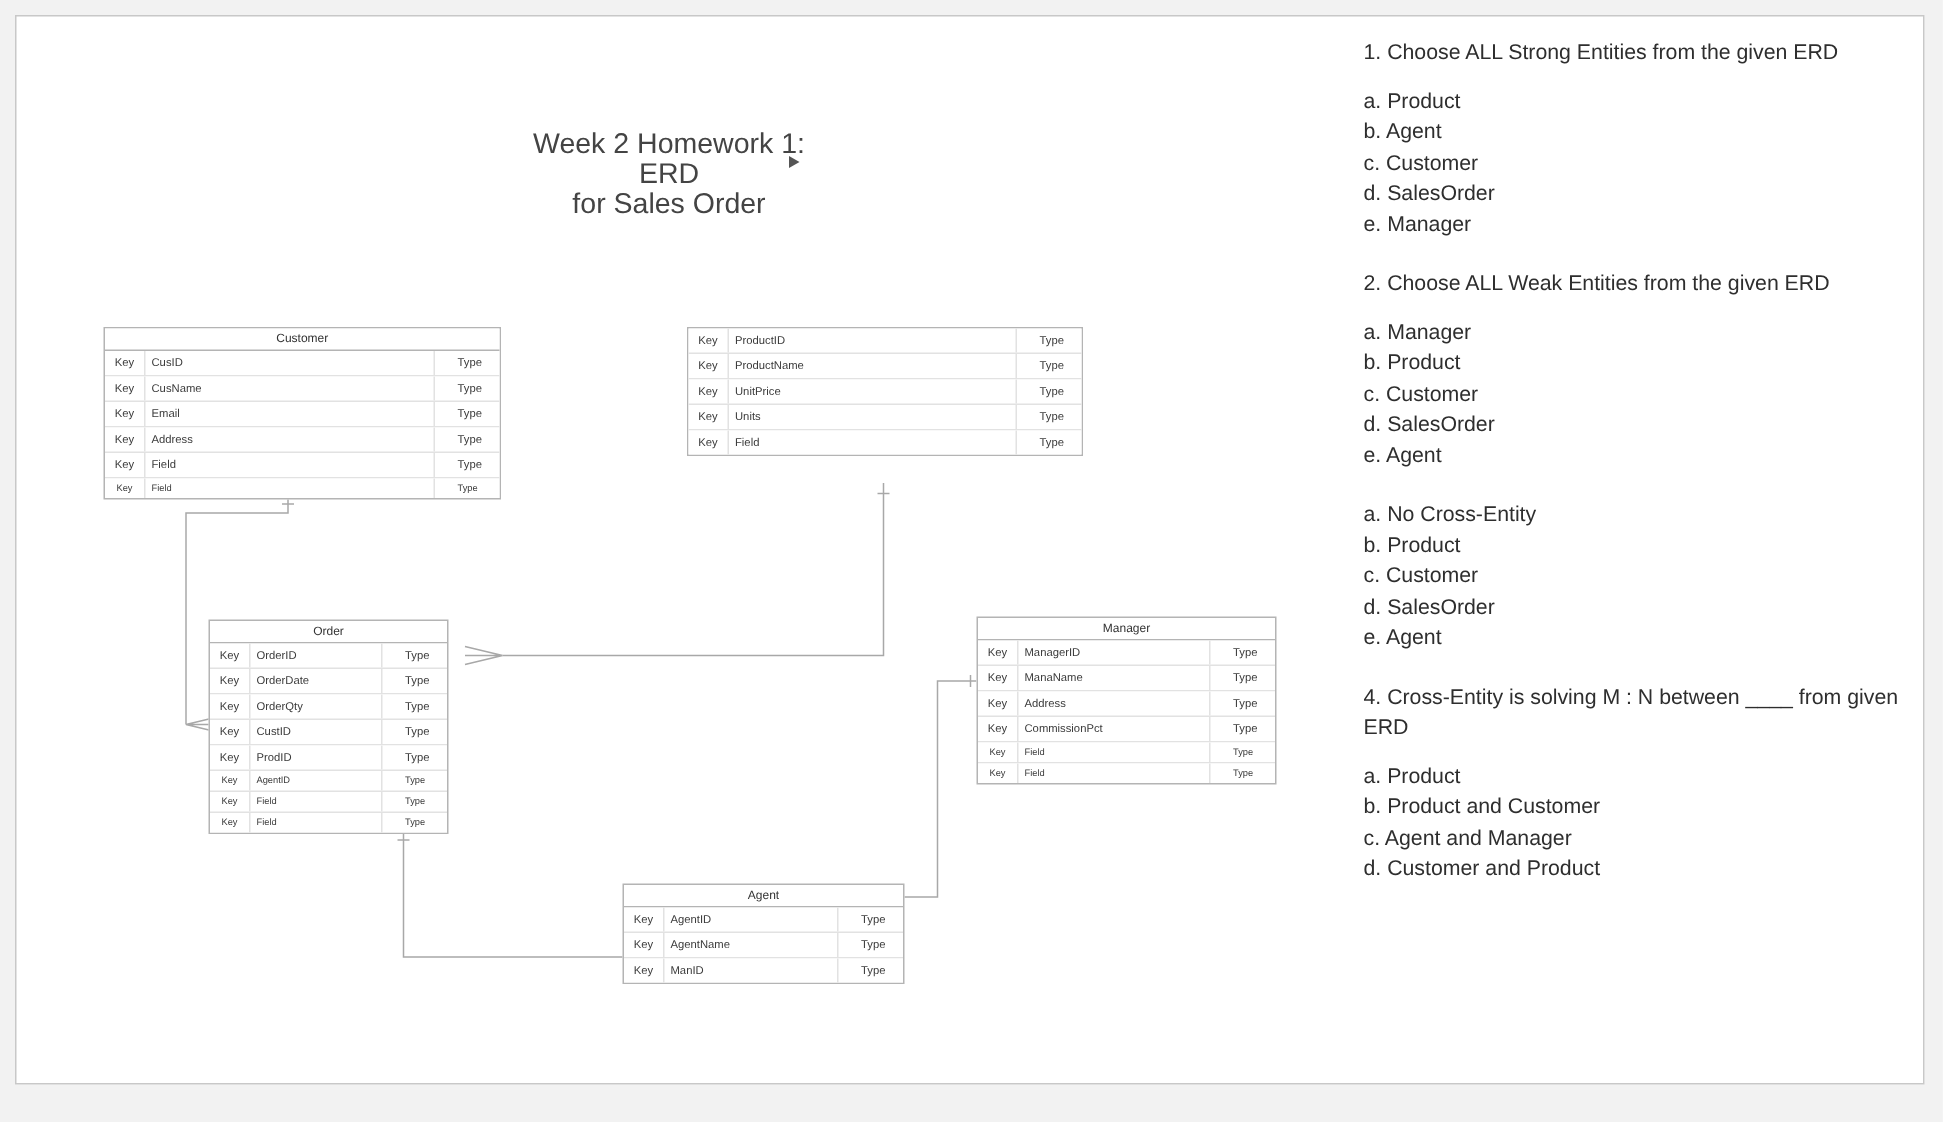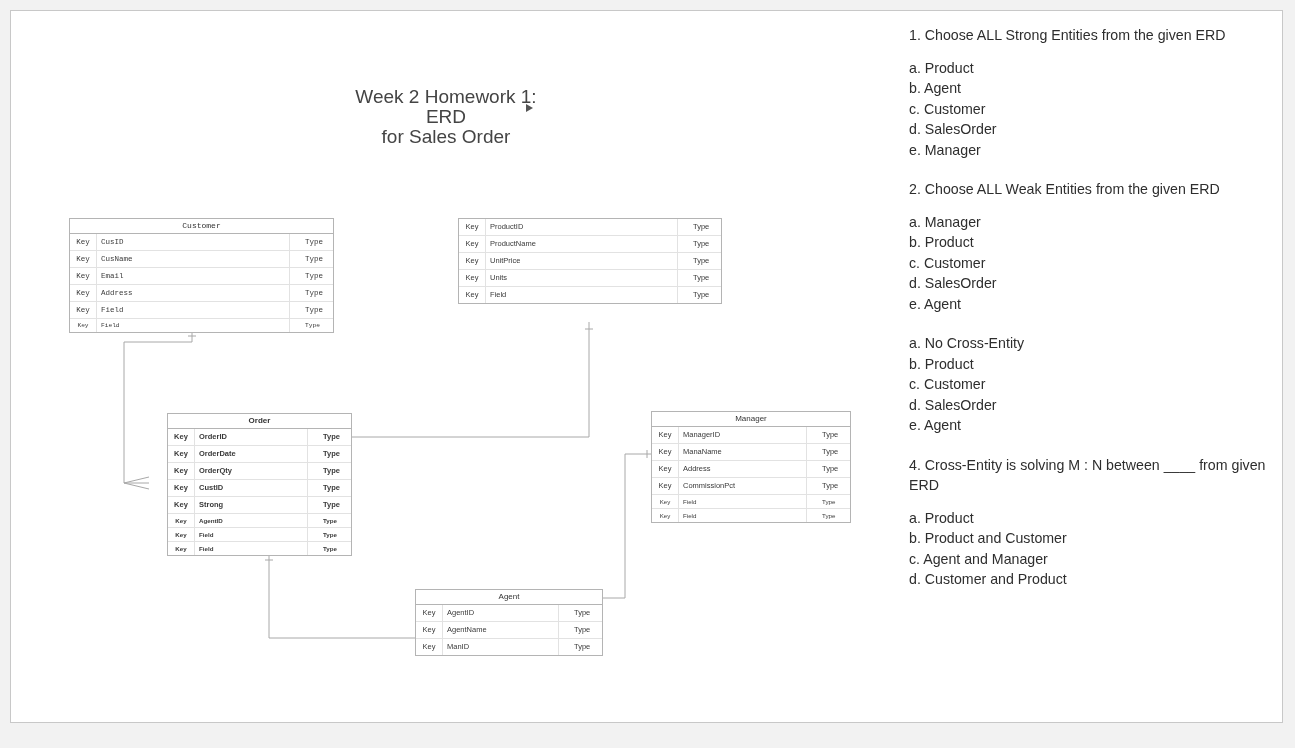--- a/index.html
+++ b/index.html
@@ -170,21 +170,21 @@
           <path d="M 258 543 L 258 627 L 404 627"></path>
           <path d="M 404 627 L 429 621 M 404 627 L 429 627 M 404 627 L 429 633"></path>
           <line x1="254" y1="549" x2="262" y2="549"></line>
         </g>
       </svg>
 
       <div class="diagram-title">Week 2 Homework 1: ERD
 for Sales Order</div>
       <div class="cursor-mark"></div>
 
-      <div class="entity" style="left:58px; top:207px; width:265px;font-family:Liberation Mono, monospace;">
+      <div class="entity" style="left:58px; top:207px; width:265px;">
         <div class="ent-header">Customer</div>
         <div class="ent-row">
           <span class="c-key">Key</span>
           <span class="c-field">CusID</span>
           <span class="c-type">Type</span>
         </div>
         <div class="ent-row">
           <span class="c-key">Key</span>
           <span class="c-field">CusName</span>
           <span class="c-type">Type</span>
@@ -232,21 +232,21 @@
           <span class="c-field">Units</span>
           <span class="c-type">Type</span>
         </div>
         <div class="ent-row">
           <span class="c-key">Key</span>
           <span class="c-field">Field</span>
           <span class="c-type">Type</span>
         </div>
       </div>
 
-      <div class="entity" style="left:156px; top:402px; width:185px;font-weight:bold;">
+      <div class="entity" style="left:128px; top:402px; width:160px;">
         <div class="ent-header">Order</div>
         <div class="ent-row">
           <span class="c-key">Key</span>
           <span class="c-field">OrderID</span>
           <span class="c-type">Type</span>
         </div>
         <div class="ent-row">
           <span class="c-key">Key</span>
           <span class="c-field">OrderDate</span>
           <span class="c-type">Type</span>
@@ -256,21 +256,21 @@
           <span class="c-field">OrderQty</span>
           <span class="c-type">Type</span>
         </div>
         <div class="ent-row">
           <span class="c-key">Key</span>
           <span class="c-field">CustID</span>
           <span class="c-type">Type</span>
         </div>
         <div class="ent-row">
           <span class="c-key">Key</span>
-          <span class="c-field">Strong</span>
+          <span class="c-field">ProdID</span>
           <span class="c-type">Type</span>
         </div>
         <div class="ent-row small">
           <span class="c-key">Key</span>
           <span class="c-field">AgentID</span>
           <span class="c-type">Type</span>
         </div>
         <div class="ent-row small">
           <span class="c-key">Key</span>
           <span class="c-field">Field</span>

